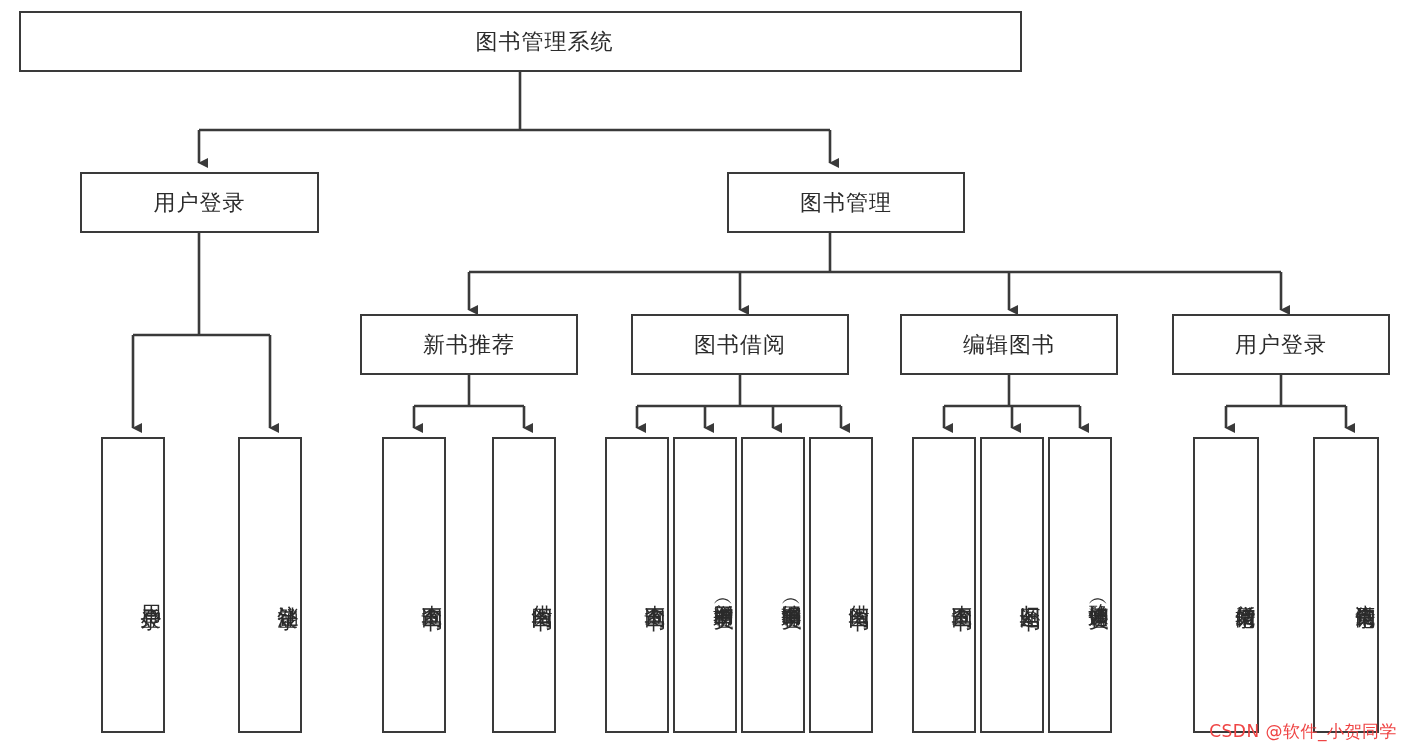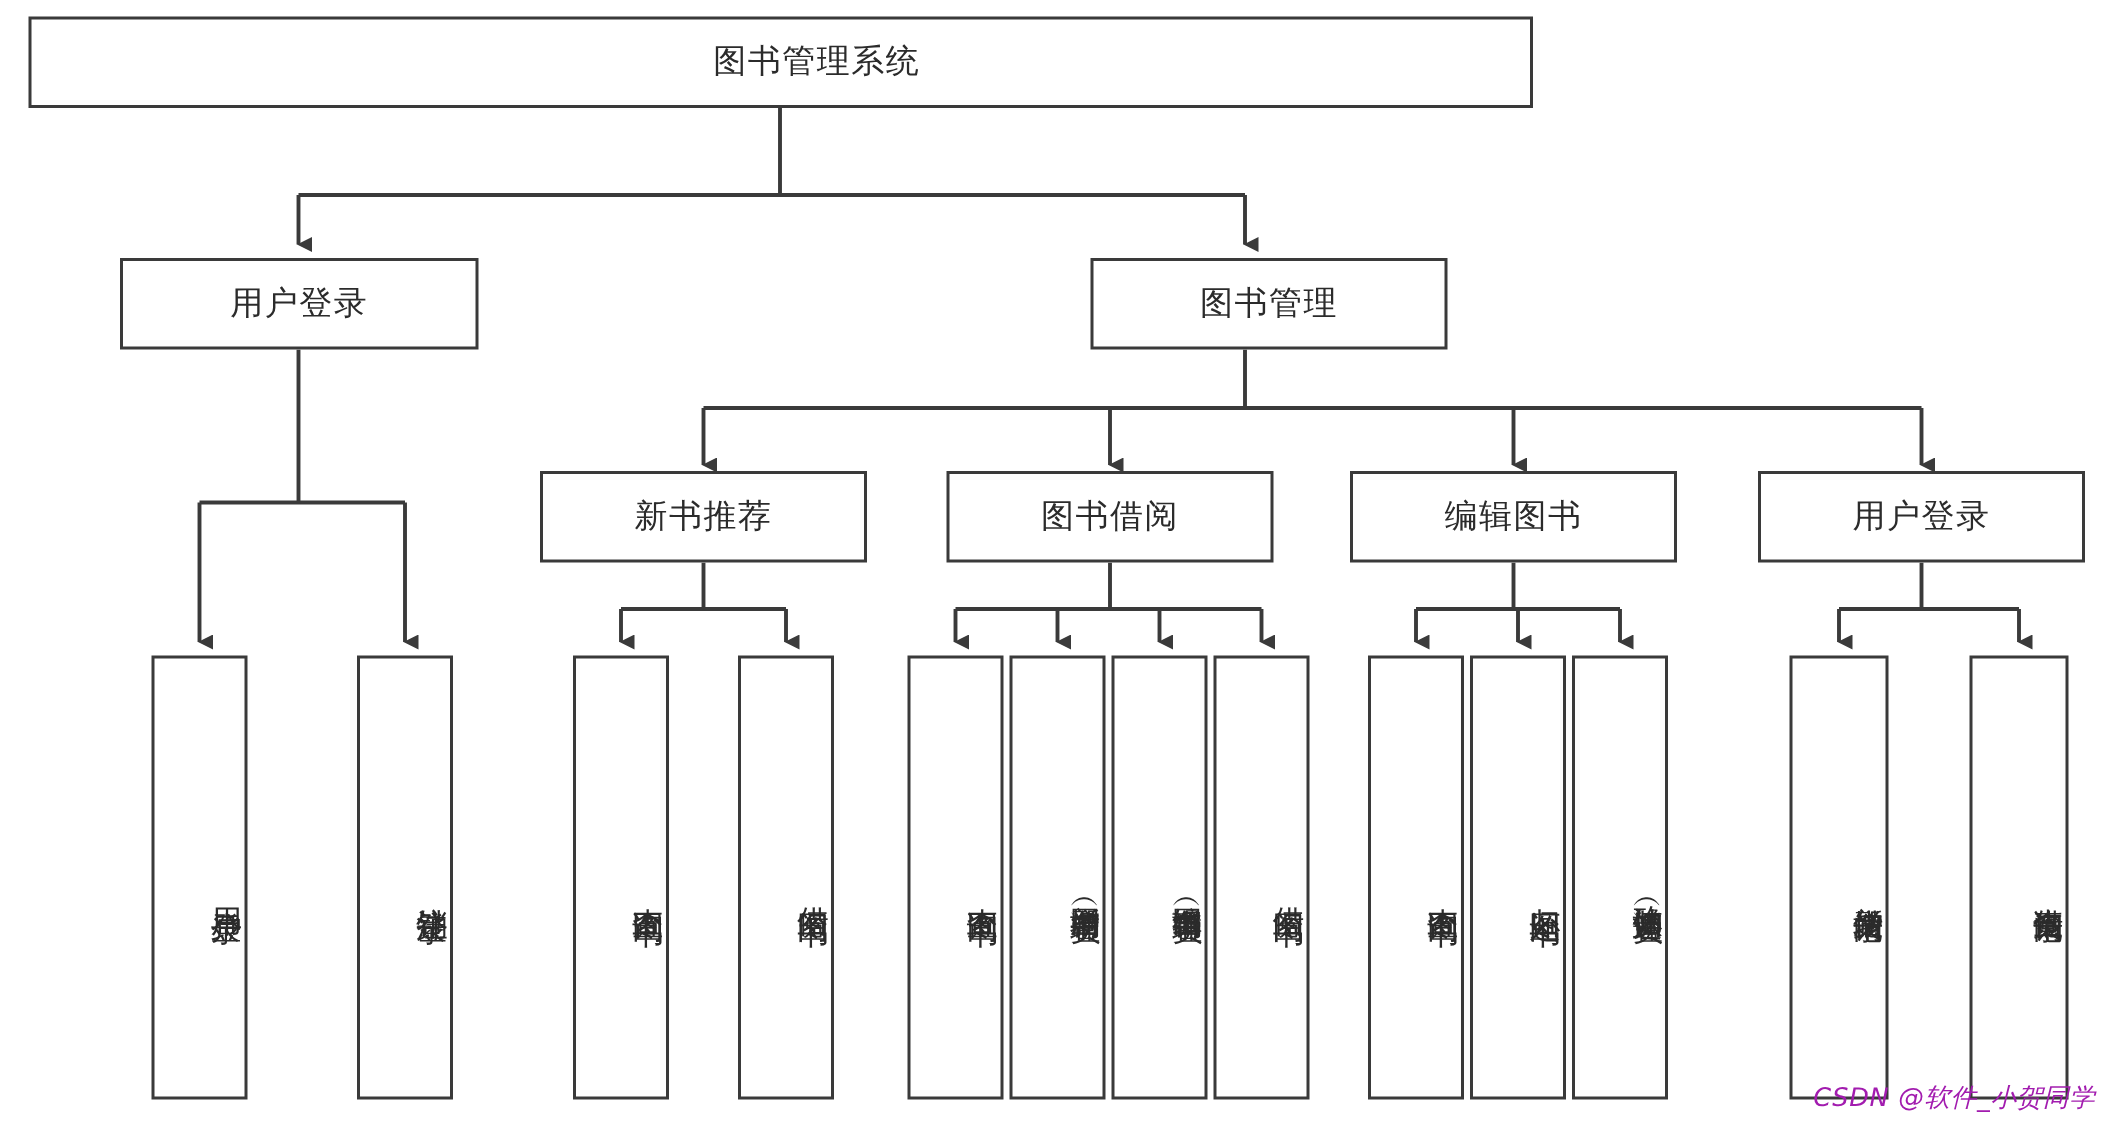--- a/index.html
+++ b/index.html
@@ -52,24 +52,23 @@
   }
   .node.vert.tall-label {
     font-size: 20px;
     letter-spacing: 1px;
   }
   .watermark {
     position: absolute;
     right: 8px;
     bottom: 4px;
     font-size: 17px;
-    color: #a21caf;
+    color: #ef4444;
     white-space: nowrap;
     letter-spacing: 0.5px;
-    font-style: italic;
   }
 </style>
 </head>
 <body>
 
 <div id="canvas">
 
   <svg id="wires" viewBox="0 0 1405 747">
     <defs>
       <marker id="arrow" markerWidth="11" markerHeight="11" refX="5" refY="9" orient="auto" markerUnits="userSpaceOnUse">

